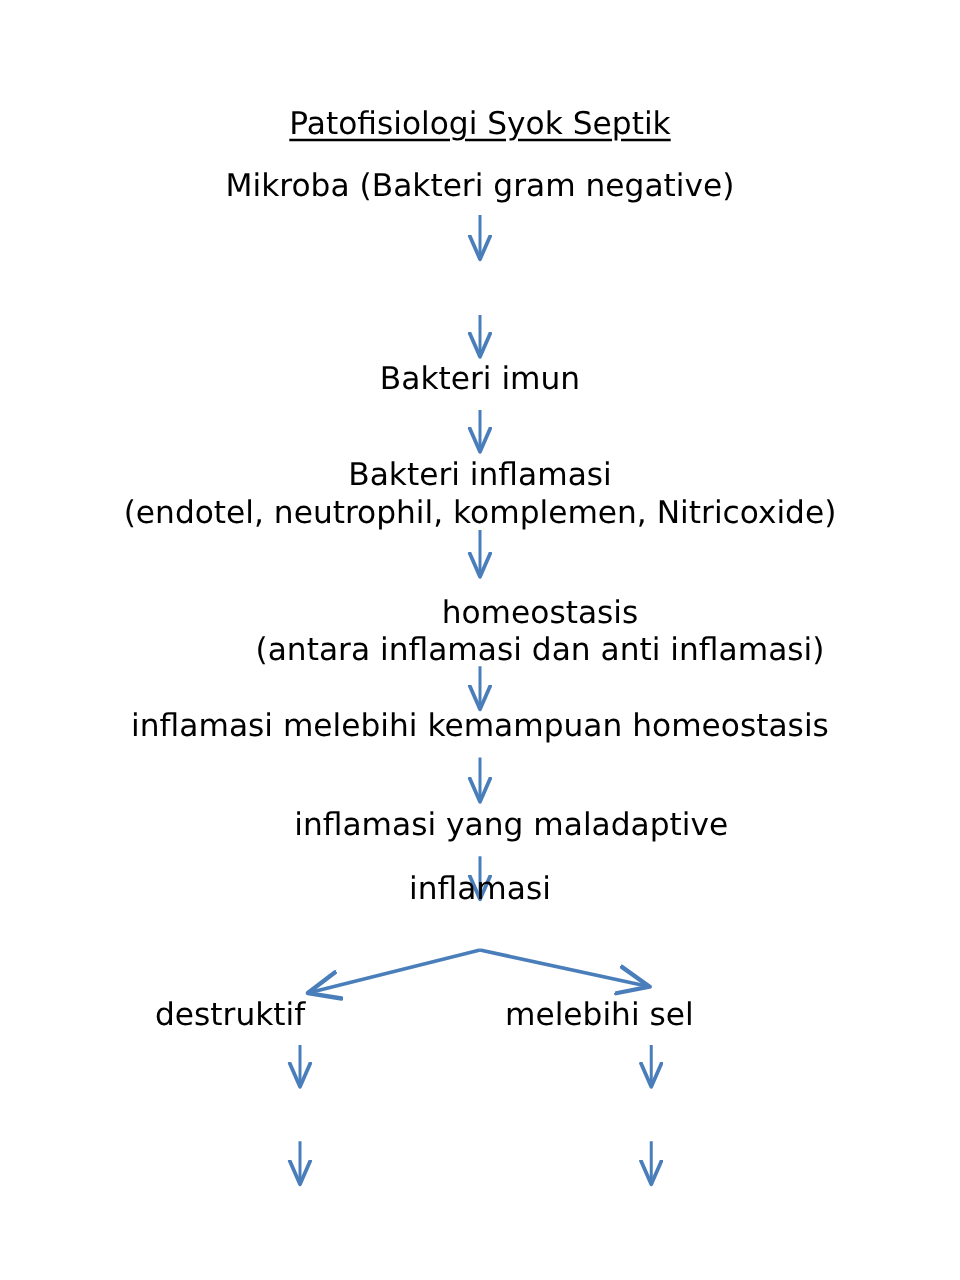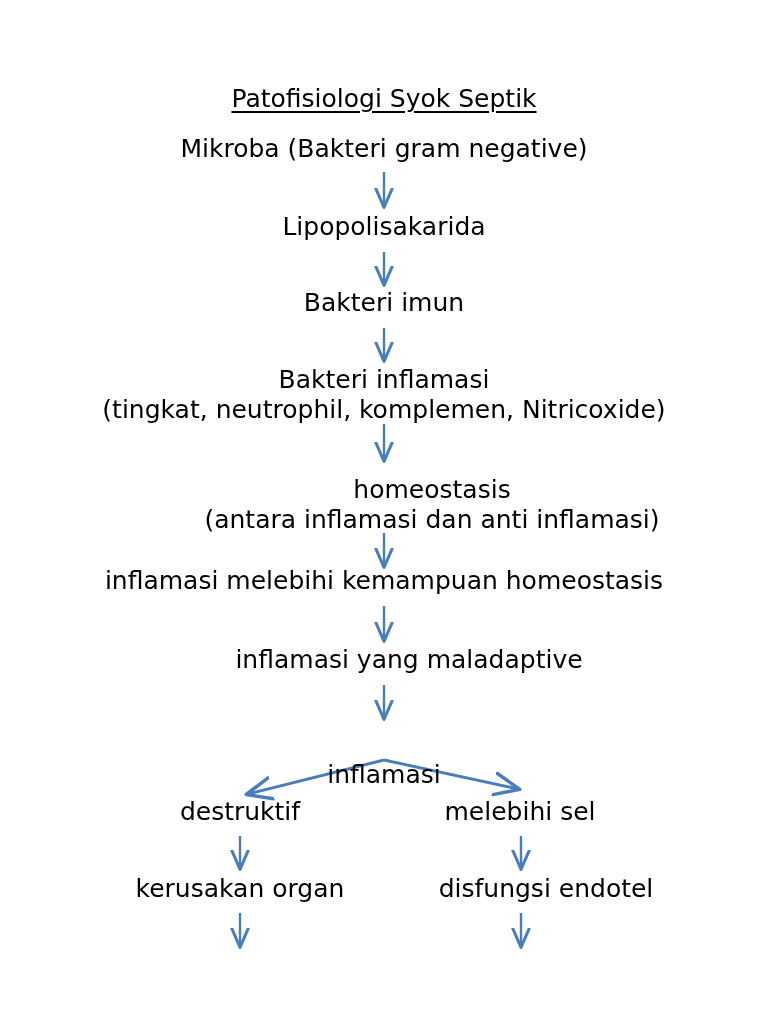--- a/index.html
+++ b/index.html
@@ -41,34 +41,34 @@
     text-underline-offset: 4px;
   }
   .step {
     font-size: 25px;
   }
   .step-sub {
     font-size: 25px;
   }
   .branch-node {
     position: absolute;
-    text-align: center;
+    text-align: left;
     font-size: 25px;
     white-space: nowrap;
     line-height: 1.18;
   }
   .t-title   { top: 84px; }
   .t-mikroba { top: 134px; }
   .t-lipo    { top: 212px; }
   .t-respon  { top: 288px; }
   .t-mediator{ top: 365px; }
   .t-homeo   { top: 475px; margin-left: 48px; }
   .t-melebihi{ top: 566px; }
   .t-malad   { top: 645px; margin-left: 25px; }
-  .t-inflam  { top: 760px; text-align: center; }
+  .t-inflam  { top: 696px; text-align: center; }
 
   .b-destruktif { top: 797px; left: 124px;  width: 232px; }
   .b-tingkat    { top: 797px; left: 404px;  width: 232px; }
   .b-kerusakan  { top: 874px; left: 104px;  width: 272px; }
   .b-disfungsi  { top: 874px; left: 410px;  width: 272px; }
 </style>
 </head>
 <body>
 
 <div id="page">
@@ -103,41 +103,38 @@
       <line x1="521" y1="836" x2="521" y2="868" marker-end="url(#ah)"></line>
       <line x1="240" y1="913" x2="240" y2="946" marker-end="url(#ah)"></line>
       <line x1="521" y1="913" x2="521" y2="946" marker-end="url(#ah)"></line>
     </g>
   </svg>
 
   <div class="node step t-mikroba">Mikroba (Bakteri gram negative)</div>
 
   <div class="node title t-title">Patofisiologi Syok Septik</div>
 
-  <div class="node step t-lipo">Lipopolisakarida</div>
 
   <div class="node step t-respon">Bakteri imun</div>
 
   <div class="node t-mediator">
     <div class="step">Bakteri inflamasi</div>
-    <div class="step-sub">(tingkat, neutrophil, komplemen, Nitricoxide)</div>
+    <div class="step-sub">(endotel, neutrophil, komplemen, Nitricoxide)</div>
   </div>
 
   <div class="node t-homeo">
     <div class="step">homeostasis</div>
     <div class="step-sub">(antara inflamasi dan anti inflamasi)</div>
   </div>
 
   <div class="node step t-melebihi">inflamasi melebihi kemampuan homeostasis</div>
 
   <div class="node step t-malad">inflamasi yang maladaptive</div>
 
   <div class="node step t-inflam">inflamasi</div>
 
   <div class="branch-node b-destruktif">destruktif</div>
 
   <div class="branch-node b-tingkat">melebihi sel</div>
 
-  <div class="branch-node b-kerusakan">kerusakan organ</div>
 
-  <div class="branch-node b-disfungsi">disfungsi endotel</div>
 
 </div>
 
 </body></html>

